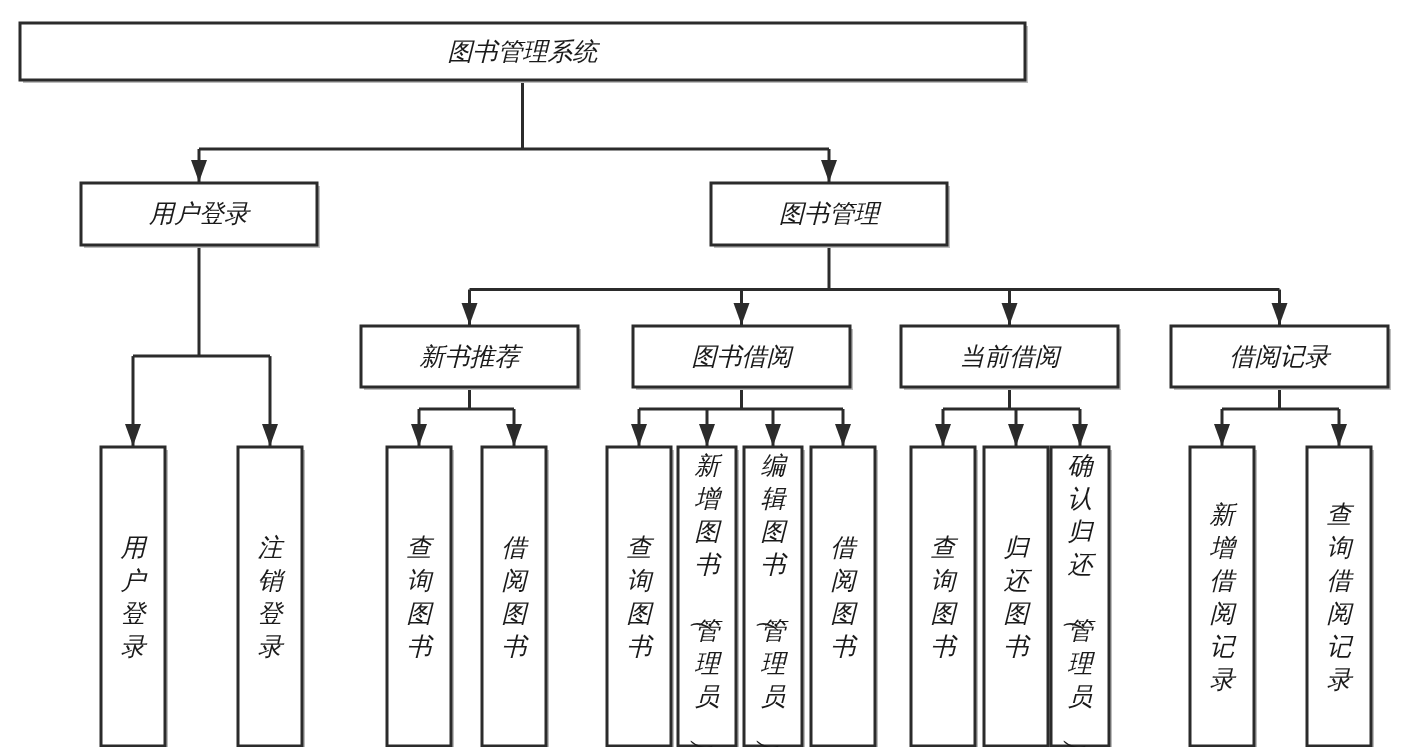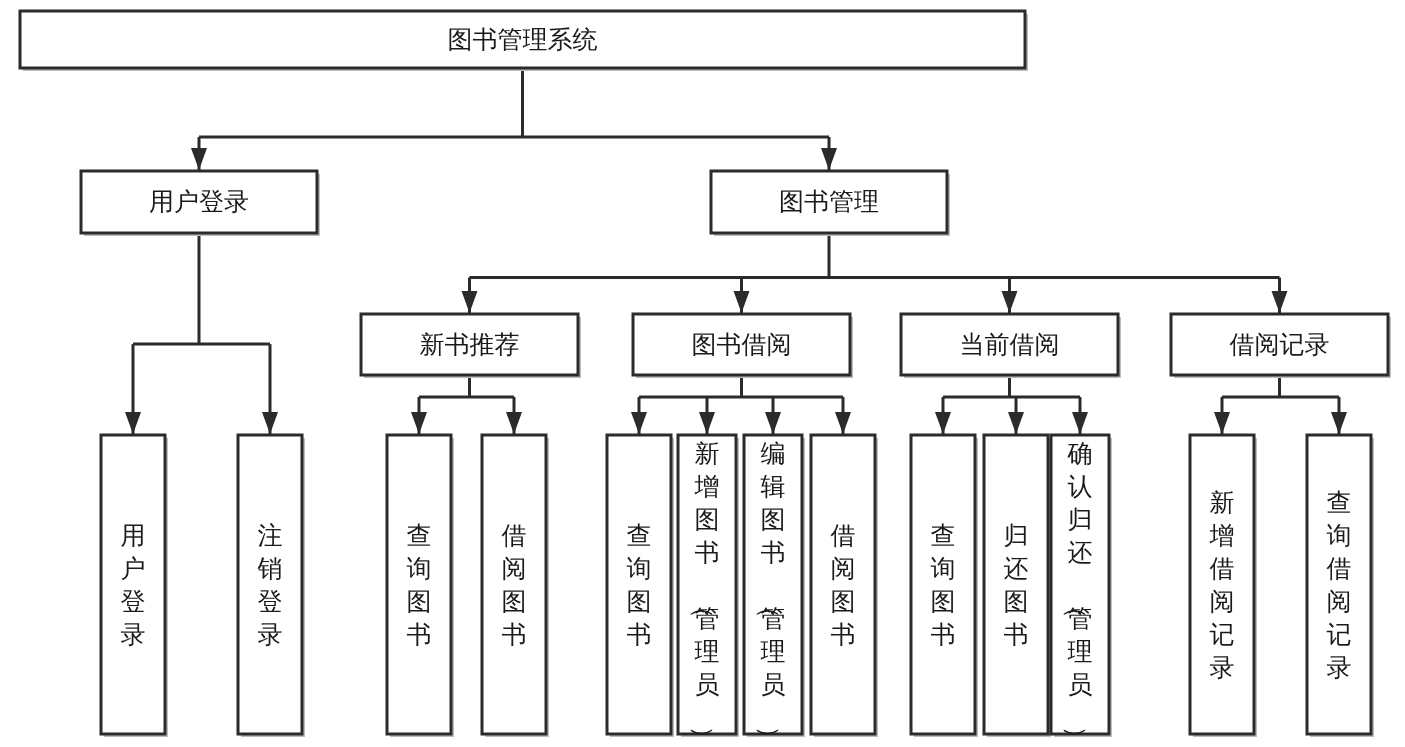--- a/index.html
+++ b/index.html
@@ -10,23 +10,24 @@
   body {
     width: 1405px;
     height: 747px;
     font-family: "DejaVu Sans", "Liberation Sans", sans-serif;
     overflow: hidden;
     position: relative;
   }
   #diagram-root {
     position: absolute;
     left: 0;
-    top: 0;
+    top: 12px;
     width: 1405px;
     height: 645px;
+    font-style: italic;
   }
   svg.flow {
     display: block;
     width: 1405px;
     height: 747px;
   }
   .node-rect {
     fill: #ffffff;
     stroke: #2b2b2b;
     stroke-width: 3;

